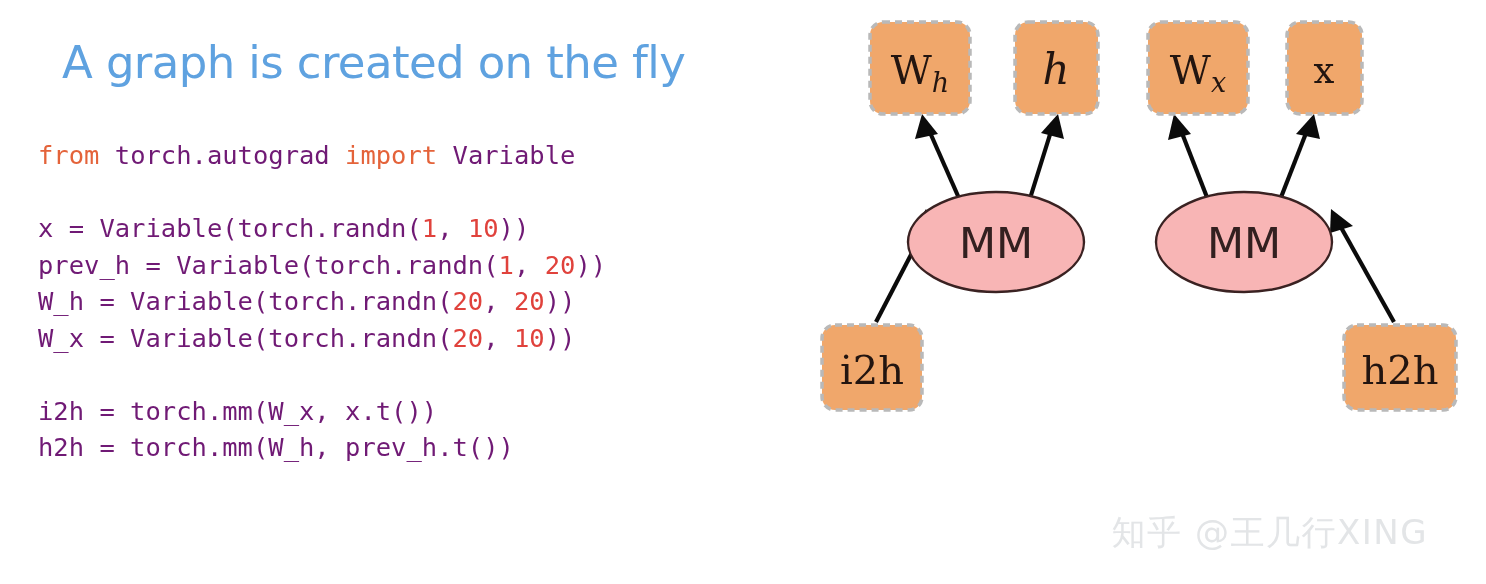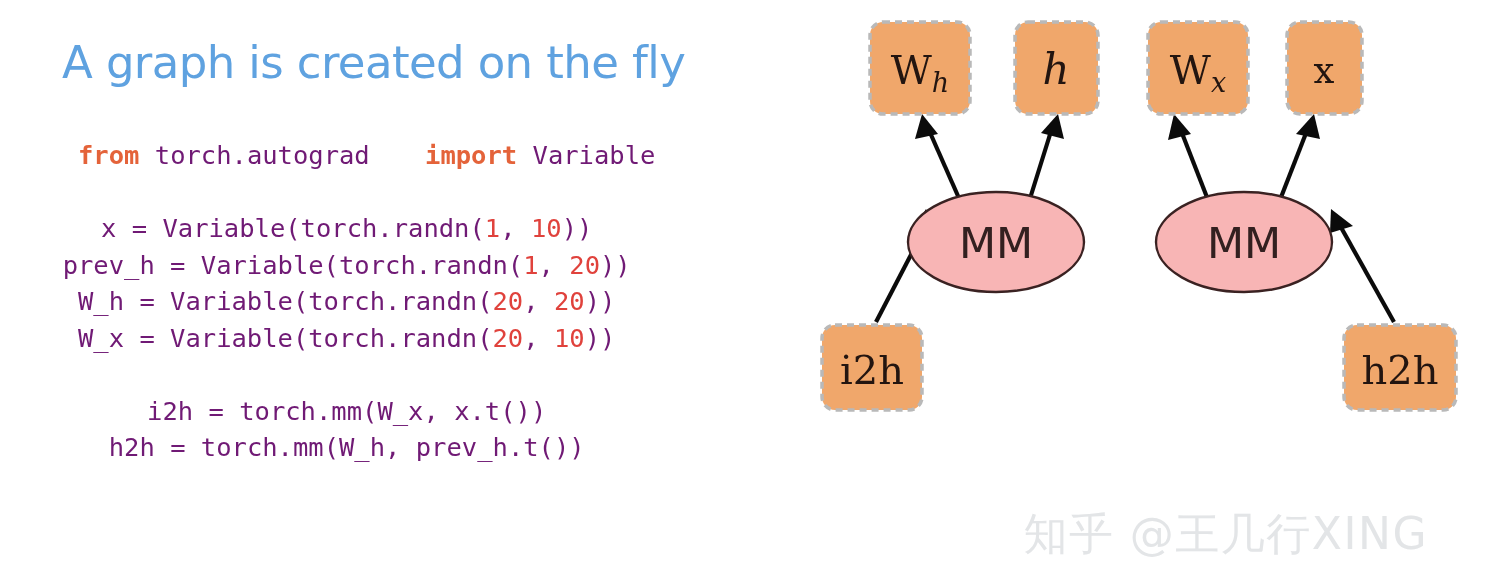--- a/index.html
+++ b/index.html
@@ -21,21 +21,20 @@
     background: #ffffff;
   }
 
   
   #left-pane {
     position: absolute;
     left: 0;
     top: 0;
     width: 800px;
     height: 584px;
-    text-align: center;
   }
 
   #slide-title {
     position: absolute;
     left: 62px;
     top: 36px;
     font-family: "DejaVu Sans", sans-serif;
     font-size: 45px;
     font-weight: 400;
     letter-spacing: -0.6px;
@@ -53,22 +52,21 @@
     color: #7b8a92;
     white-space: pre;
   }
   .code-line {
     white-space: pre;
     height: 36.5px;
   }
   .code-line.blank { height: 36.5px; }
   .tok-kw {
     color: #e4633a;
-    font-weight: bold;
-    margin-left: 40px;
+    font-weight: normal;
   }
   .tok-num {
     color: #e0423c;
   }
   .tok-plain {
     color: #701a75;
   }
 
   
   #diagram-pane {
@@ -120,23 +118,23 @@
     fill: none;
   }
   .edge-head {
     fill: #0b0b0b;
   }
 
   
   #watermark {
     position: absolute;
     right: 58px;
-    bottom: 20px;
+    bottom: 28px;
     font-family: "DejaVu Sans", sans-serif;
-    font-size: 44px;
+    font-size: 34px;
     letter-spacing: 1.5px;
     color: #e3e5e7;
     white-space: nowrap;
   }
 </style>
 </head>
 <body>
 
 <div id="slide">
 

